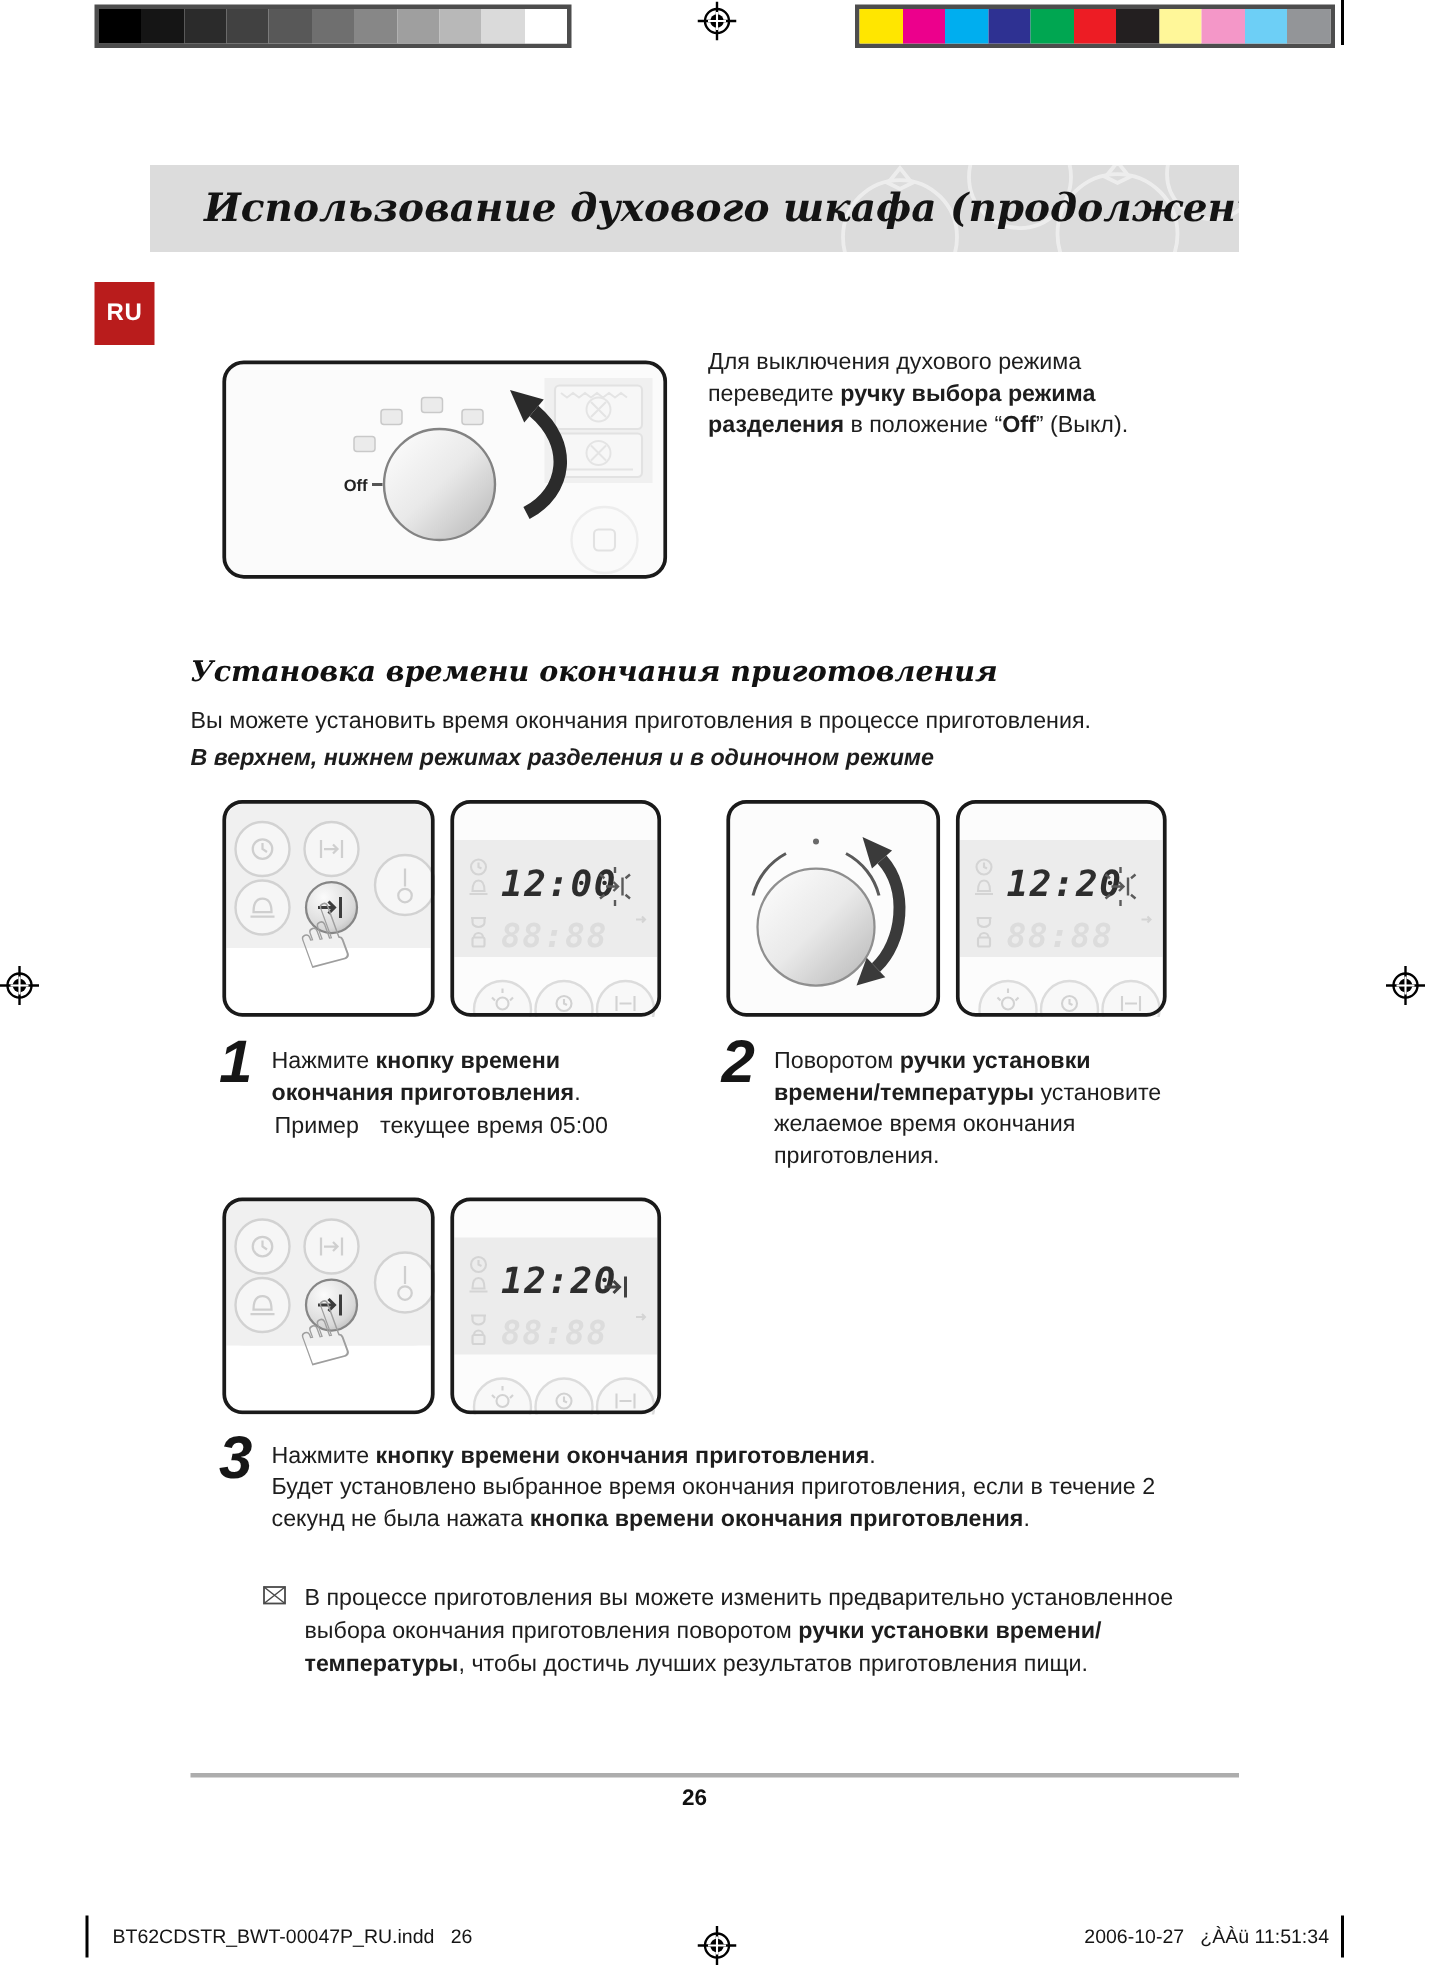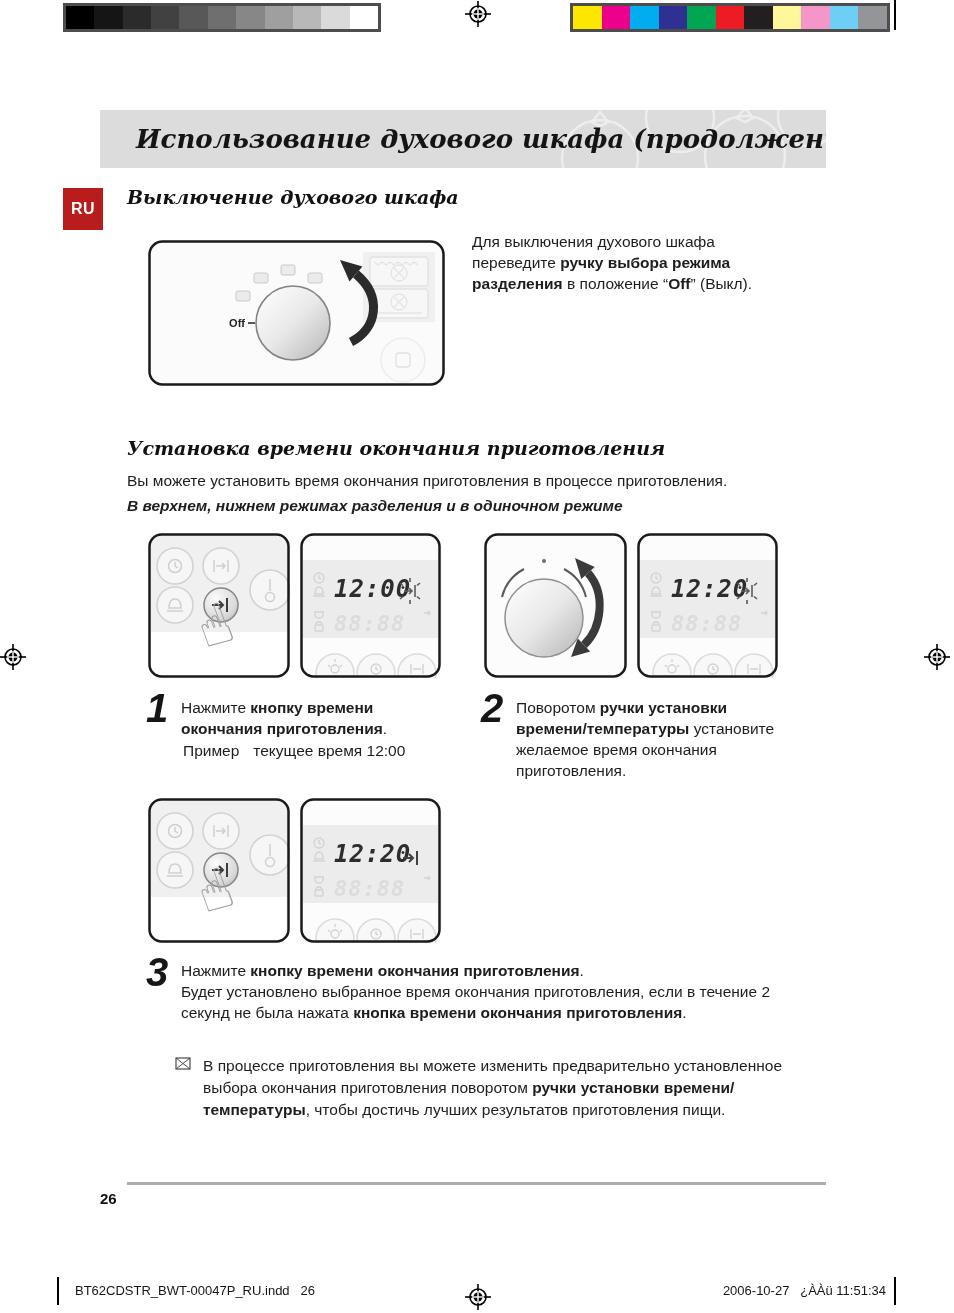--- a/index.html
+++ b/index.html
@@ -15,21 +15,21 @@
          display:flex;align-items:center;justify-content:center;letter-spacing:0.5px;}
   .h-serif{font-family:"DejaVu Serif",serif;font-style:italic;font-weight:bold;color:#111;}
   .h1{font-size:19px;}
   .body-text{font-size:15.5px;line-height:21px;color:#1d1d1d;}
   .b{font-weight:bold;}
   .bi{font-weight:bold;font-style:italic;}
   .step-num{font-size:40px;font-weight:bold;font-style:italic;color:#161616;line-height:1;}
   .underline{}
   .digits{font-family:"DejaVu Sans Mono",monospace;font-style:italic;font-weight:bold;letter-spacing:1px;}
   .rule{background:#adadad;}
-  .pagenum{font-size:15px;font-weight:bold;text-align:left;color:#111;}
+  .pagenum{font-size:15px;font-weight:bold;text-align:center;color:#111;}
   .footer-text{font-size:13px;color:#151515;white-space:pre;}
   .tick{background:#000;}
   .hand{font-family:"DejaVu Sans",sans-serif;color:#9e9e9e;transform:rotate(-20deg);line-height:1;}
   svg text{font-family:"Liberation Sans",sans-serif;}
   svg text.digits{font-family:"DejaVu Sans Mono",monospace;}
 </style>
 </head>
 <body>
 
 <div class="page">
@@ -109,21 +109,20 @@
           <circle cx="140" cy="8" r="34"></circle>
         <circle cx="205" cy="46" r="40"></circle>
           <circle cx="268" cy="6" r="30"></circle>
         <path d="M52,12 l8,-10 8,10 -8,4 z M132,-18 l8,-6 8,6 z M197,8 l8,-10 8,10 -8,4 z"></path>
       </g>
     </svg>
     <div class="title">Использование духового шкафа (продолжение)</div>
   </div>
 
   <div class="abs badge" style="left:63px;top:188px;width:40px;height:42px">RU</div>
-  <div class="abs h-serif h1" style="left:127px;top:186px">Выключение духового шкафа</div>
 
   <svg class="abs" style="left:148px;top:240px" width="297" height="146" viewBox="0 0 297 146">
     <rect x="1.5" y="1.5" width="294" height="143" rx="13" fill="#fbfbfb" stroke="#1a1a1a" stroke-width="2.5"></rect>
     <rect x="215" y="12" width="72" height="70" fill="#f0f0f0"></rect>
     <g stroke="#e2e2e2" fill="#f7f7f7" stroke-width="1.4">
       <rect x="222" y="17" width="58" height="29" rx="3"></rect>
       <rect x="222" y="49" width="58" height="29" rx="3"></rect>
     </g>
     <g stroke="#e4e4e4" fill="none" stroke-width="1.3">
       <path d="M226,22 l4,3 4,-3 4,3 4,-3 4,3 4,-3 4,3 4,-3 4,3 4,-3 4,3"></path>
@@ -142,21 +141,21 @@
       <rect x="160" y="33" width="14" height="10" rx="2"></rect>
     </g>
     <line x1="100" y1="83" x2="107" y2="83" stroke="#555" stroke-width="2"></line>
     <circle cx="145" cy="83" r="37" fill="url(#gknob)" stroke="#838383" stroke-width="1.6"></circle>
     <text x="97" y="87" text-anchor="end" font-size="11" font-weight="bold" fill="#222">Off</text>
     <path d="M203,102 C230,88 234,56 208,34" stroke="#2b2b2b" stroke-width="9" fill="none"></path>
     <polygon points="192,20 214.5,26.4 201.5,41.6" fill="#2b2b2b"></polygon>
   </svg>
 
   <div class="abs body-text" style="left:472px;top:231px;width:310px">
-    <span>Для выключения духового шкафа переведите </span><span class="b">ручку выбора режима разделения</span><span> в положение “</span><span class="b">Off</span><span>” (Выкл).</span>
+    <span>Для выключения духового режима переведите </span><span class="b">ручку выбора режима разделения</span><span> в положение “</span><span class="b">Off</span><span>” (Выкл).</span>
   </div>
 
   <div class="abs h-serif h1" style="left:127px;top:437px">Установка времени окончания приготовления</div>
   <div class="abs body-text" style="left:127px;top:470px;width:720px">Вы можете установить время окончания приготовления в процессе приготовления.</div>
   <div class="abs body-text bi" style="left:127px;top:495px;width:720px">В верхнем, нижнем режимах разделения и в одиночном режиме</div>
 
   <svg class="abs" style="left:148px;top:533px" width="142" height="145" viewBox="0 0 142 145">
     <rect x="3" y="3" width="136" height="96" rx="11" fill="#f0f0f0"></rect>
     <rect x="3" y="55" width="136" height="44" fill="#f0f0f0"></rect>
     <g stroke="#d2d2d2" fill="#f6f6f6" stroke-width="1.6">
@@ -254,21 +253,21 @@
       <path d="M111,131 v10 M123,131 v10 M113,136 h8"></path>
     </g>
     <rect x="1.5" y="1.5" width="138" height="142" rx="12" fill="none" stroke="#1a1a1a" stroke-width="2.5"></rect>
   </svg>
 
   <div class="abs step-num" style="left:146px;top:688px">1</div>
   <div class="abs body-text" style="left:181px;top:697px;width:240px">
     <span>Нажмите </span><span class="b">кнопку времени окончания приготовления</span><span>.</span>
   </div>
   <div class="abs body-text" style="left:183px;top:740px;width:300px">
-    <span class="underline" style="margin-right:14px">Пример</span><span>текущее время 12:00</span>
+    <span class="underline" style="margin-right:14px">Пример</span><span>текущее время 05:00</span>
   </div>
 
   <div class="abs step-num" style="left:481px;top:688px">2</div>
   <div class="abs body-text" style="left:516px;top:697px;width:280px">
     <span>Поворотом </span><span class="b">ручки установки времени/температуры</span><span> установите желаемое время окончания приготовления.</span>
   </div>
 
   <svg class="abs" style="left:148px;top:798px" width="142" height="145" viewBox="0 0 142 145">
     <rect x="3" y="3" width="136" height="96" rx="11" fill="#f0f0f0"></rect>
     <rect x="3" y="55" width="136" height="44" fill="#f0f0f0"></rect>

